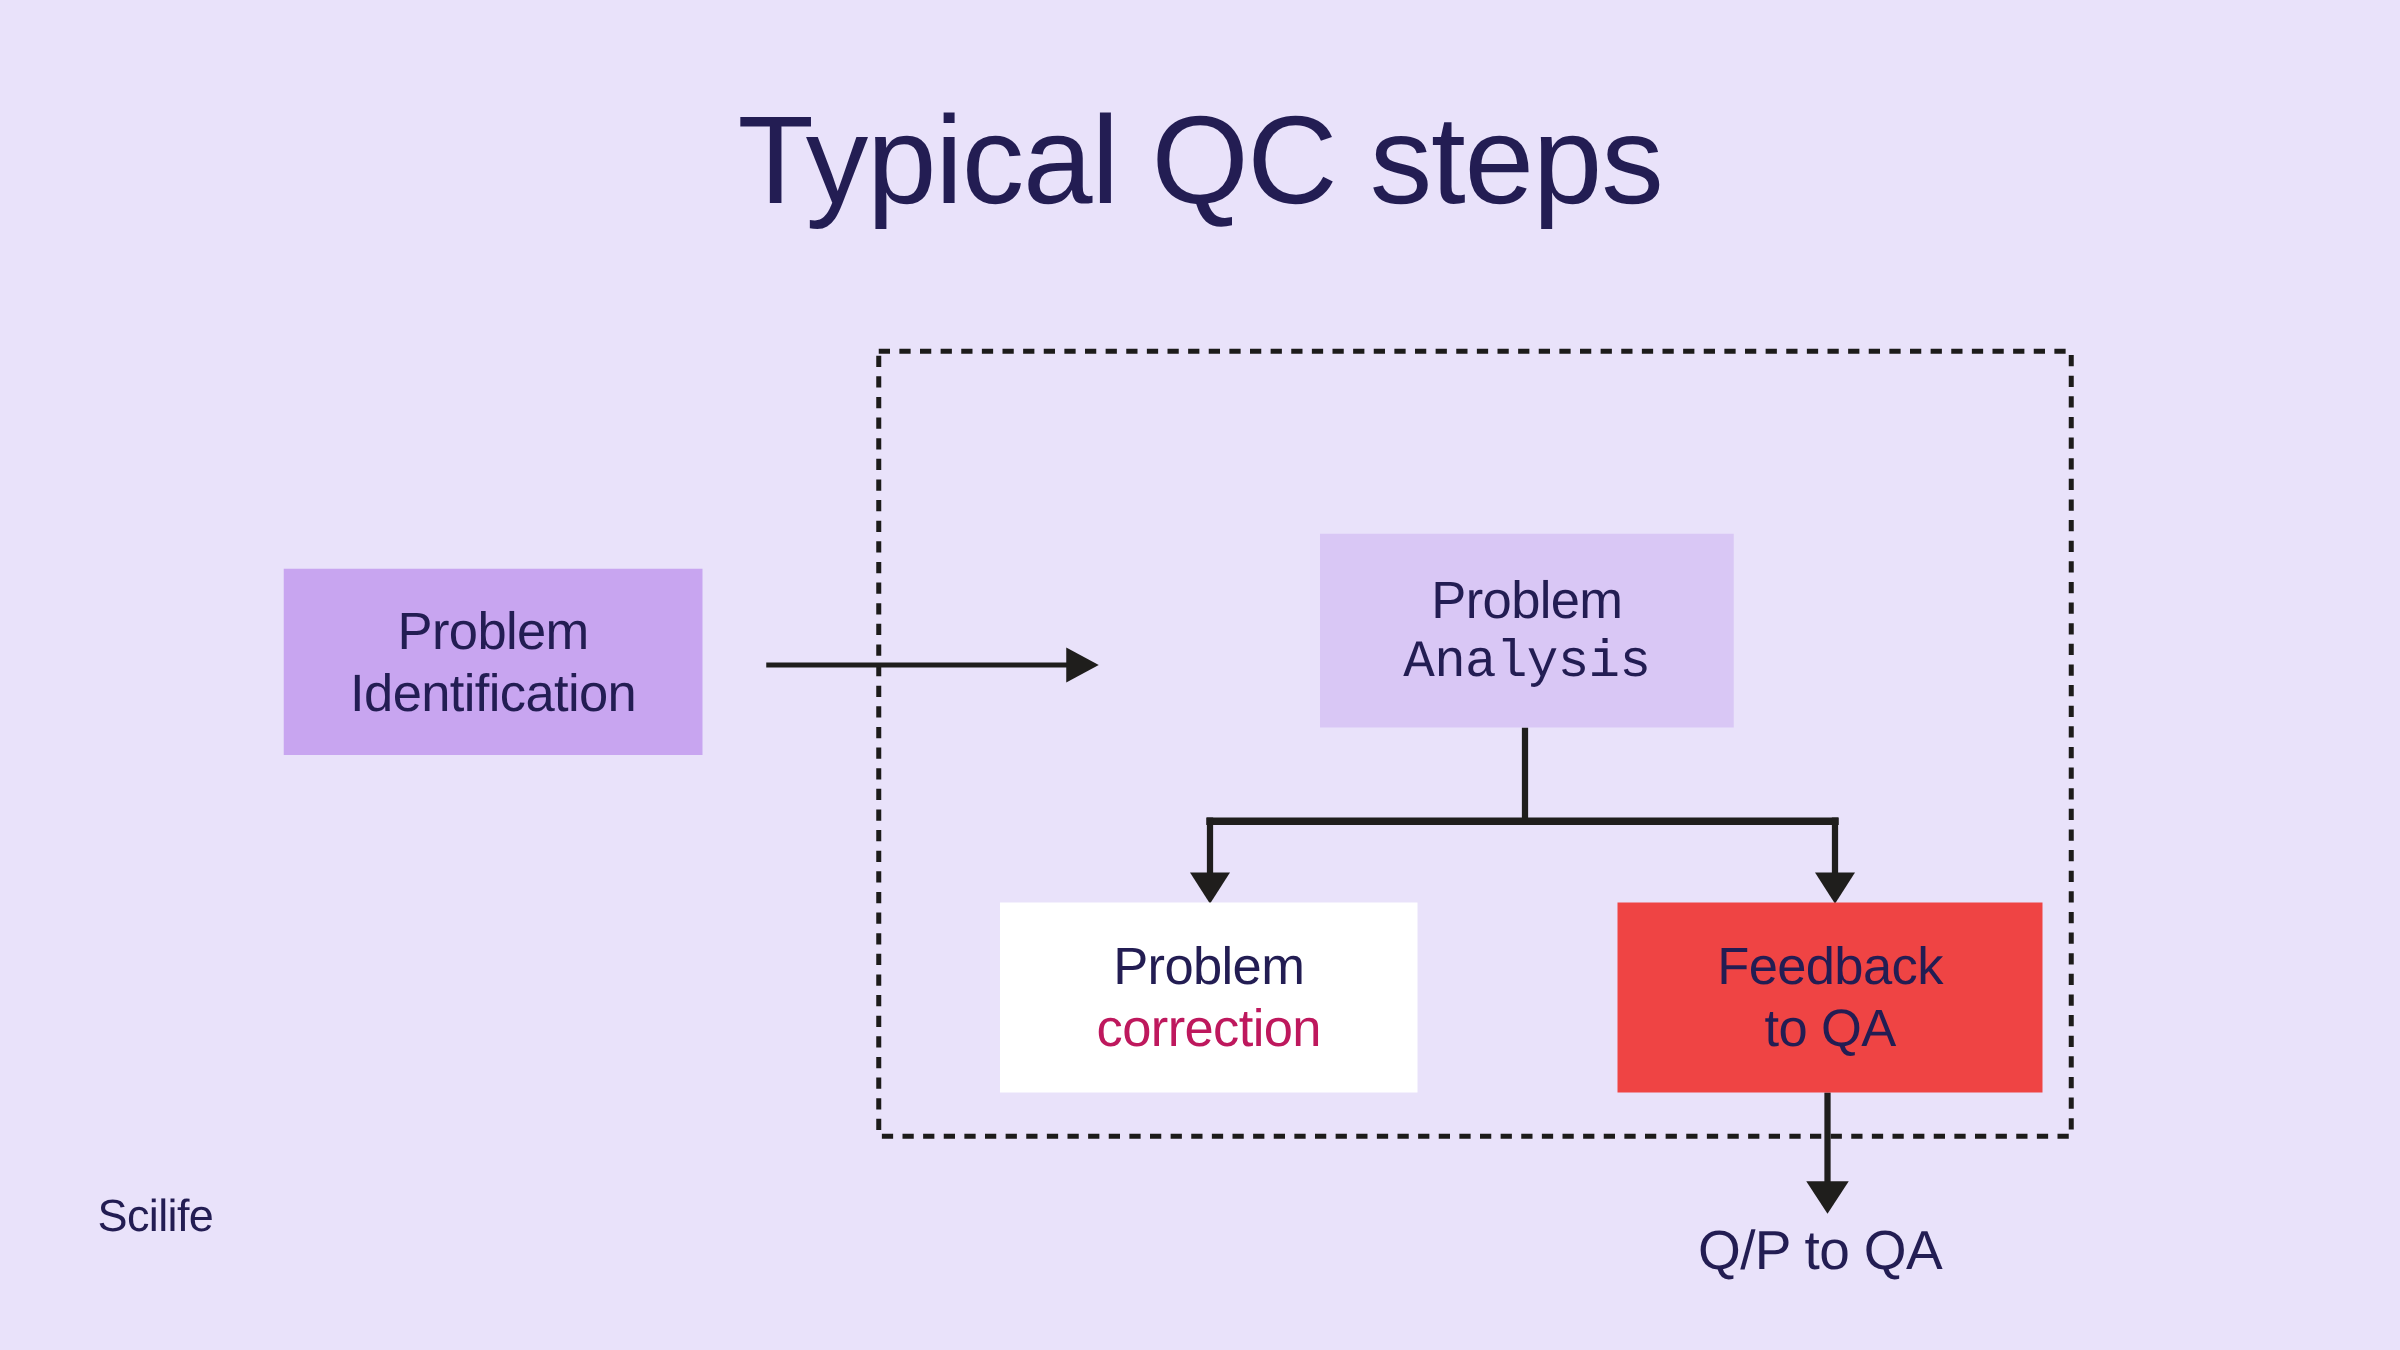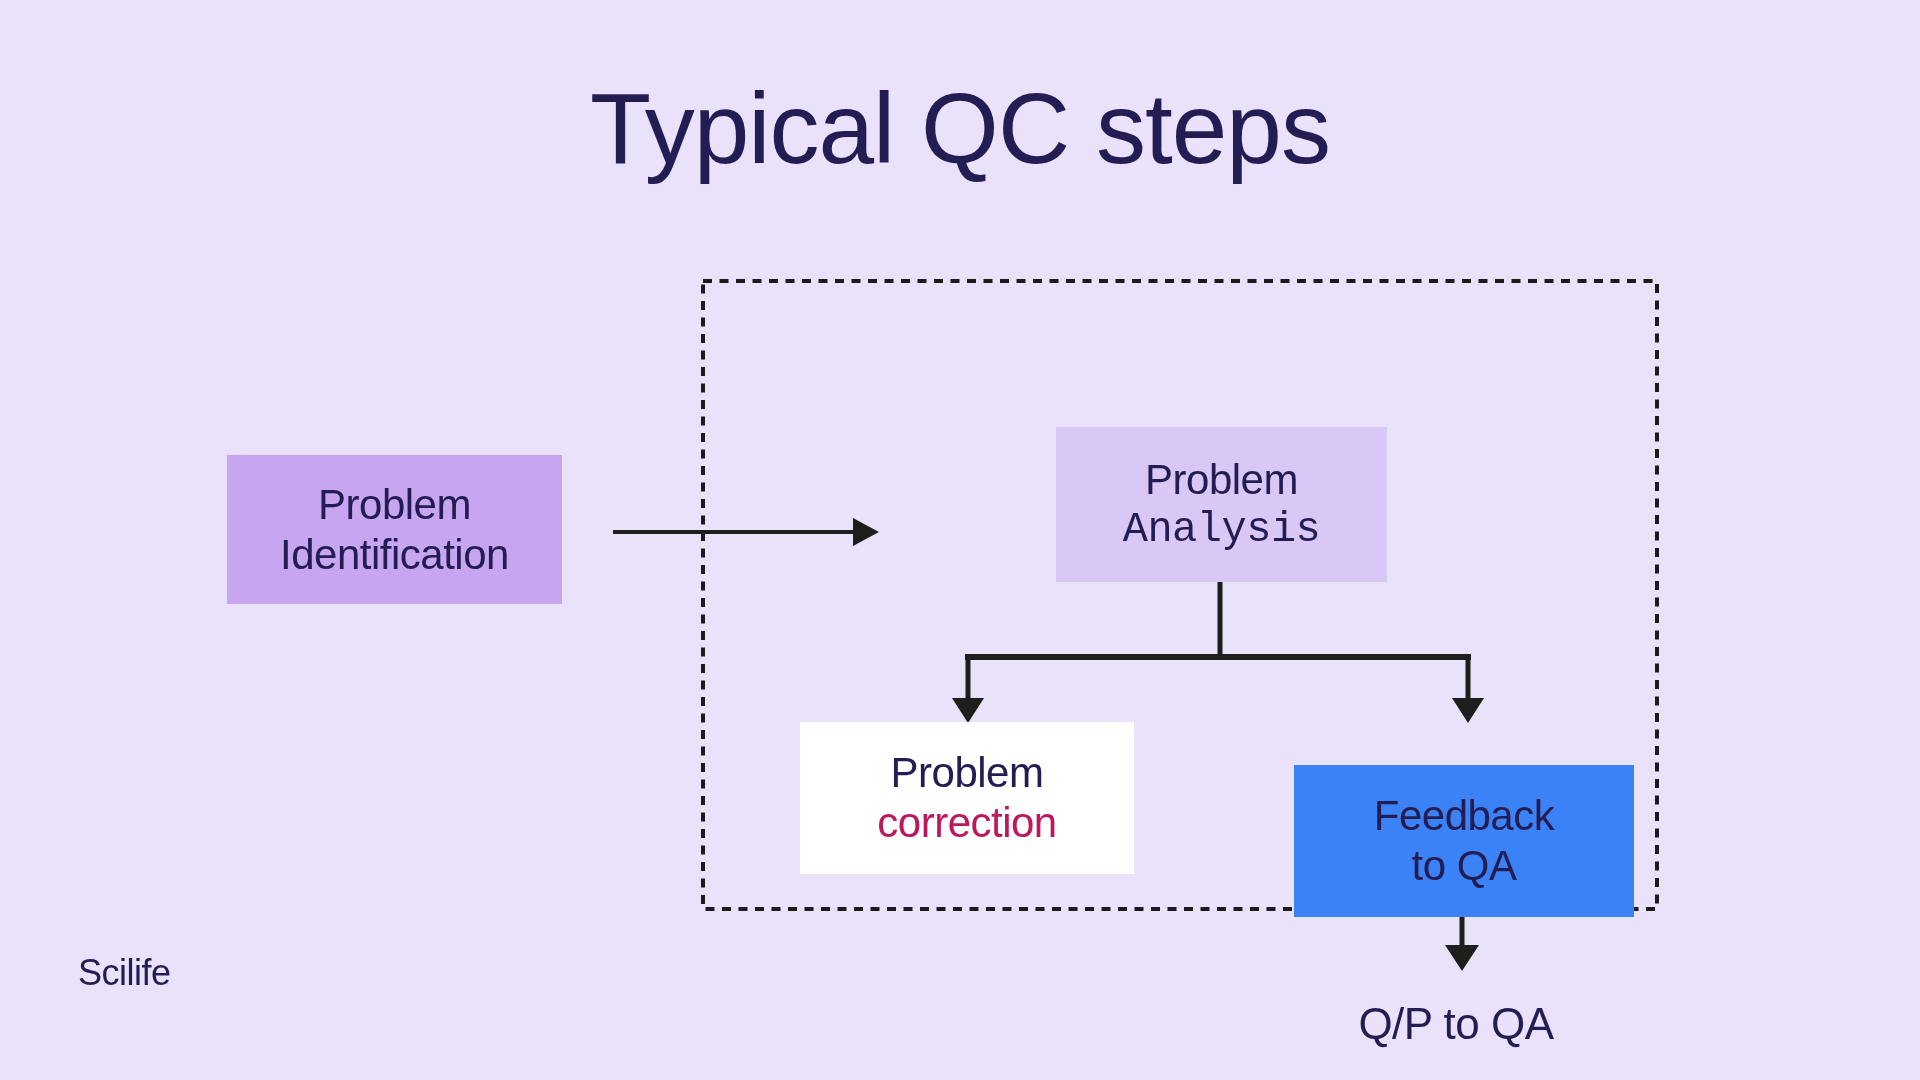--- a/index.html
+++ b/index.html
@@ -105,22 +105,22 @@
   <div class="node node-problem-analysis" style="background: rgb(217, 199, 245);">
     <span style="color: rgb(35, 29, 83);">Problem</span>
     <span style="color: rgb(35, 29, 83); font-family: Liberation Mono, monospace;">Analysis</span>
   </div>
 
   <div class="node node-problem-correction" style="background: rgb(255, 255, 255);">
     <span style="color: rgb(35, 29, 83);">Problem</span>
     <span style="color: #be185d;">correction</span>
   </div>
 
-  <div class="node node-feedback-to-qa" style="background: #3b82f6; margin-top: 43px;">
+  <div class="node node-feedback-to-qa" style="background: #ef4444;">
     <span style="color: rgb(35, 29, 83);">Feedback</span>
     <span style="color: rgb(35, 29, 83); text-align: center;">to QA</span>
   </div>
 
-  <div class="output-label" style="color: rgb(35, 29, 83); margin-top: 23px;">Q/P to QA</div>
+  <div class="output-label" style="color: rgb(35, 29, 83);">Q/P to QA</div>
 
   <div class="brand-logo" style="color: rgb(35, 29, 83);">Scilife</div>
 
 </div>
 
 </body></html>

